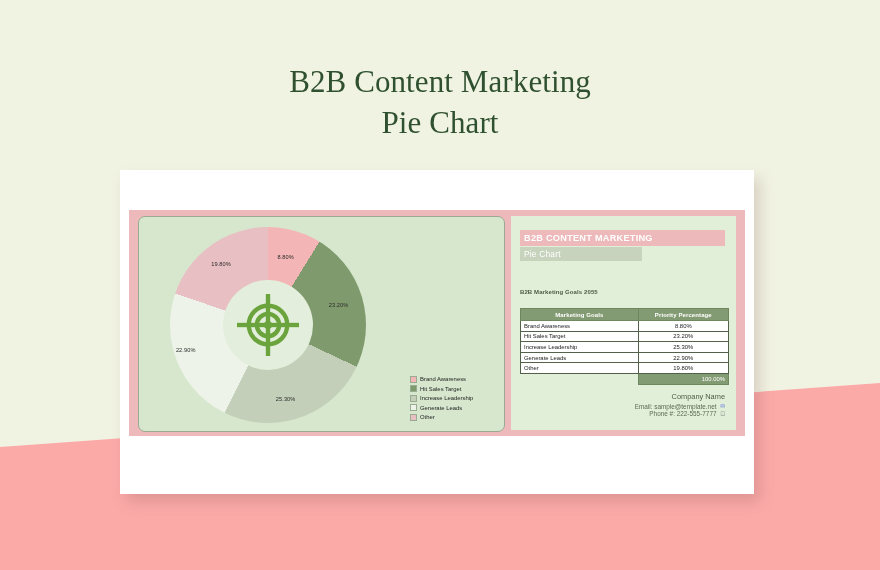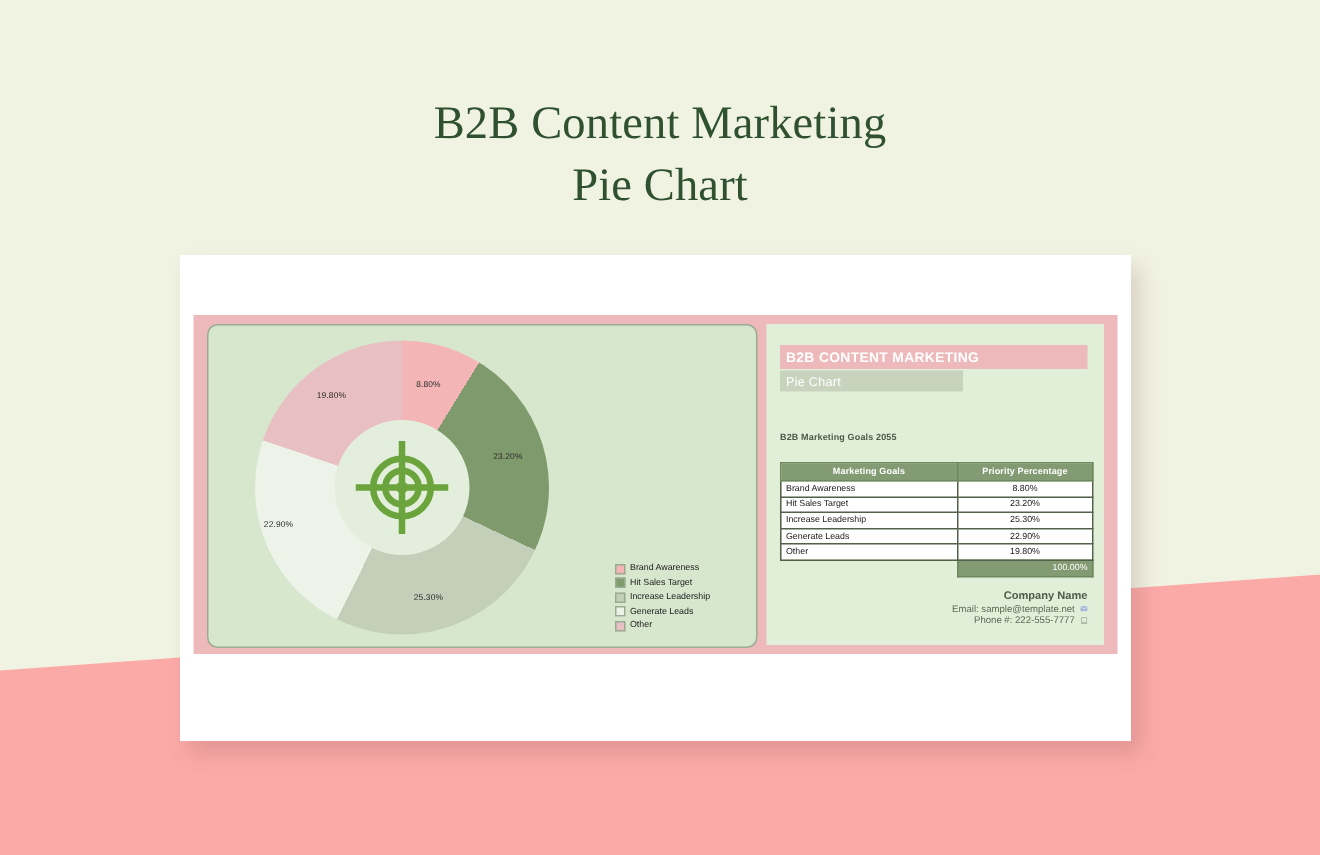--- a/index.html
+++ b/index.html
@@ -236,21 +236,21 @@
   }
 
   #company-block {
     position: absolute;
     right: 11px;
     bottom: 13px;
     text-align: right;
   }
   #company-name {
     font-size: 7.4px;
-    font-weight: bold;
+    font-weight: normal;
     color: #4e5a46;
     margin-bottom: 1.5px;
   }
   .contact-line {
     display: flex;
     align-items: center;
     justify-content: flex-end;
     gap: 3px;
     font-size: 6.4px;
     color: #5d6a55;

